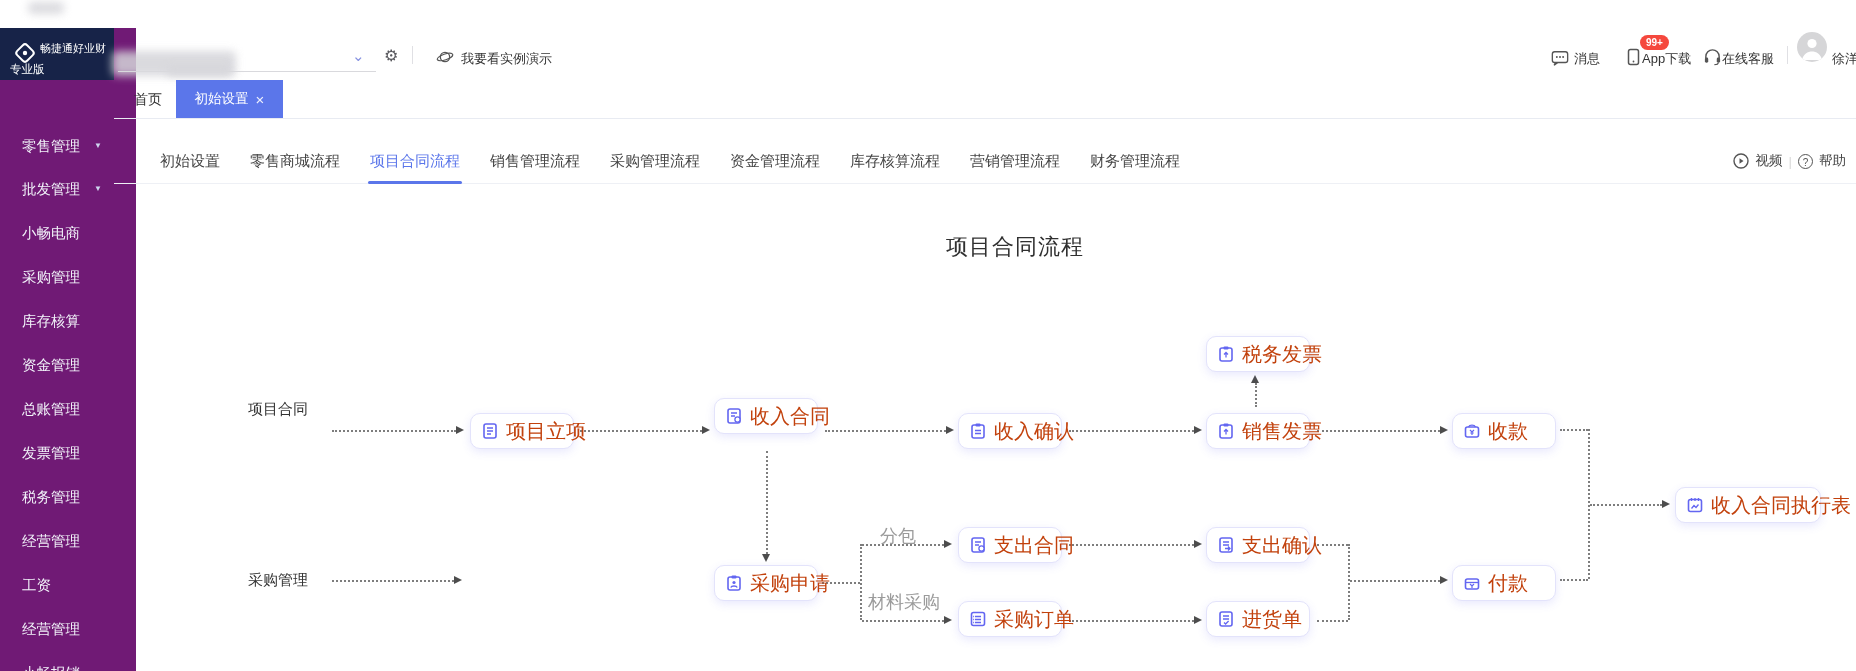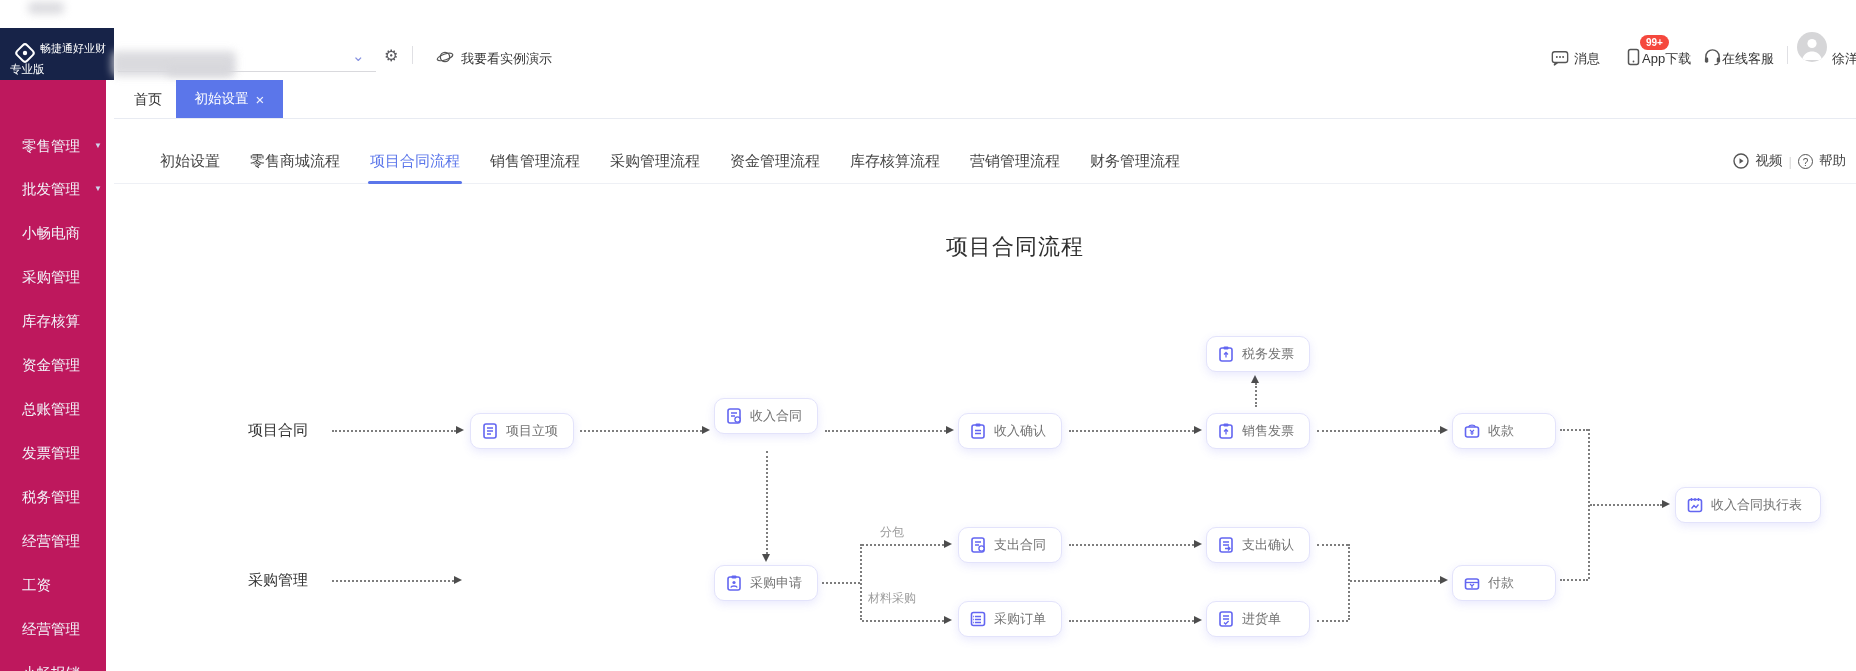--- a/index.html
+++ b/index.html
@@ -1,21 +1,21 @@
 <!DOCTYPE html>
 <html><head>
 <meta charset="utf-8">
 <style>
   html,body{margin:0;padding:0;background:#fff;}
   .stage{position:relative;width:1856px;height:671px;overflow:hidden;background:#fff;
          font-family:"Liberation Sans","DejaVu Sans",sans-serif;-webkit-font-smoothing:antialiased;}
   .abs{position:absolute;}
 
   
-  .sidebar{position:absolute;left:0;top:28px;width:106px;height:643px;background:#be185d;}
+  .sidebar{position:absolute;left:0;top:28px;width:136px;height:643px;background:#701a75;}
   .logoblock{position:absolute;left:0;top:0;width:114px;height:52px;background:#172348;}
   .brand{position:absolute;left:40px;top:13px;color:#fff;font-size:11px;white-space:nowrap;}
   .edition{position:absolute;left:10px;top:34px;color:#fff;font-size:11.5px;}
   .sitem{position:absolute;left:0;width:114px;height:24px;color:#f2f4fa;font-size:14.5px;
          line-height:24px;padding-left:22px;box-sizing:border-box;cursor:pointer;white-space:nowrap;}
   .schev{position:absolute;right:12px;top:7px;font-size:8px;color:#cdd5ee;line-height:10px;}
 
   
   .hdr-underline{position:absolute;left:118px;top:71px;width:258px;height:1px;background:#d9d9dd;}
   .blur{position:absolute;background:#d4d4d9;border-radius:5px;filter:blur(4px);opacity:.85;}
@@ -43,25 +43,25 @@
                       background:#5b76ea;border-radius:2px;}
   .helpcluster{position:absolute;right:10px;top:0;height:46px;display:flex;align-items:center;gap:6px;
                font-size:13.5px;color:#444;}
   .qcircle{width:15px;height:15px;border:1.4px solid #555;border-radius:50%;font-size:10px;line-height:15px;
            text-align:center;color:#555;box-sizing:border-box;}
 
   
   .flow-title{position:absolute;left:946px;top:232px;width:160px;font-size:22px;color:#303030;
               letter-spacing:1px;white-space:nowrap;}
   .rowlabel{position:absolute;font-size:15px;color:#333;white-space:nowrap;}
-  .branchlabel{position:absolute;font-size:12px;color:#9b9b9b;white-space:nowrap;}
+  .branchlabel{position:absolute;font-size:18px;color:#9b9b9b;white-space:nowrap;}
   .node{position:absolute;width:104px;height:36px;background:#fff;border:1px solid #e3e3fb;border-radius:10px;
         box-shadow:0 3px 10px rgba(99,102,241,.14);display:flex;align-items:center;gap:7px;
         padding:0 10px;box-sizing:border-box;cursor:pointer;}
-  .nlabel{font-size:13px;color:#737373;white-space:nowrap;}
+  .nlabel{font-size:20px;color:#c2410c;white-space:nowrap;}
   .nicon{display:flex;align-items:center;}
   .dl-h{position:absolute;height:0;border-top:2px dotted #7d7d7d;}
   .dl-v{position:absolute;width:0;border-left:2px dotted #7d7d7d;}
   .ah{position:absolute;width:0;height:0;}
   .ah-r{border-left:8px solid #4d4d4d;border-top:4.5px solid transparent;border-bottom:4.5px solid transparent;}
   .ah-u{border-bottom:8px solid #4d4d4d;border-left:4.5px solid transparent;border-right:4.5px solid transparent;}
   .ah-d{border-top:8px solid #4d4d4d;border-left:4.5px solid transparent;border-right:4.5px solid transparent;}
 </style>
 </head>
 <body>
@@ -170,21 +170,21 @@
       </svg>
       <span>视频</span>
       <span style="color:#d9d9d9">|</span>
       <span class="qcircle">?</span>
       <span>帮助</span>
     </div>
   </div>
 
   <div class="flow-title">项目合同流程</div>
 
-  <div class="rowlabel" style="left:248px;top:421px">项目合同</div>
+  <div class="rowlabel" style="left:248px;top:400px">项目合同</div>
   <div class="rowlabel" style="left:248px;top:571px">采购管理</div>
   <div class="branchlabel" style="left:880px;top:524px">分包</div>
   <div class="branchlabel" style="left:868px;top:590px">材料采购</div>
 
   <div class="dl-h" style="left:332px;top:430px;width:124px"></div>
   <div class="ah ah-r" style="left:456px;top:426px"></div>
   <div class="dl-h" style="left:580px;top:430px;width:122px"></div>
   <div class="ah ah-r" style="left:702px;top:426px"></div>
   <div class="dl-h" style="left:825px;top:430px;width:121px"></div>
   <div class="ah ah-r" style="left:946px;top:426px"></div>

